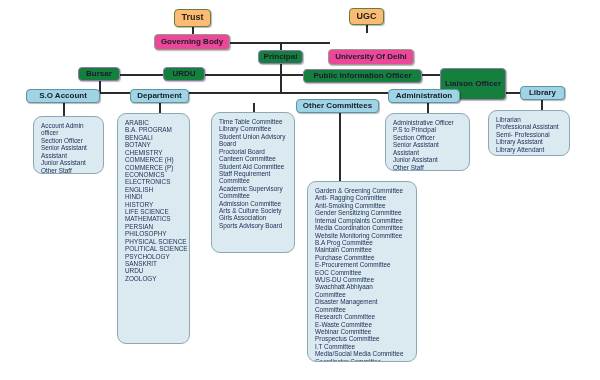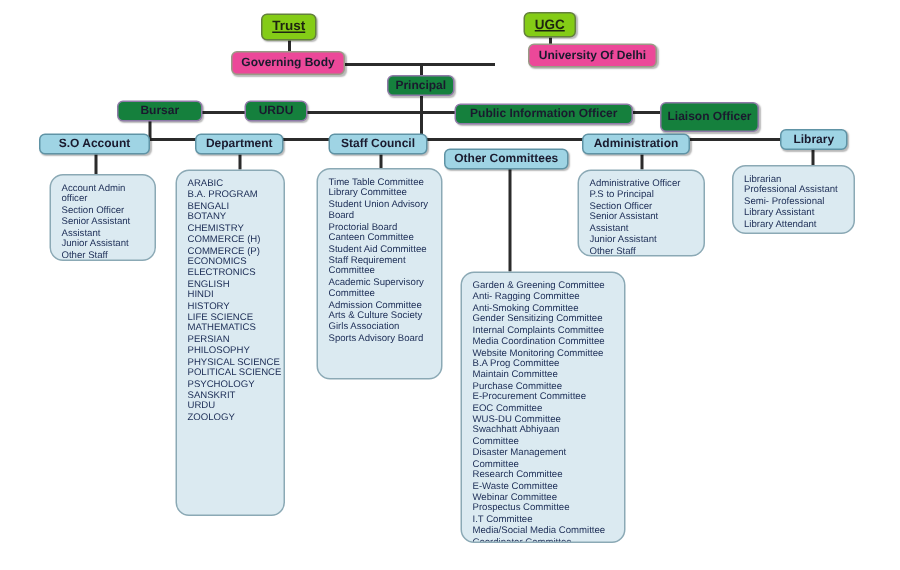--- a/index.html
+++ b/index.html
@@ -25,21 +25,21 @@
     display:flex;
     align-items:center;
     justify-content:center;
     font-weight:bold;
     color:#1a1a2e;
     text-align:center;
     line-height:1.05;
     box-shadow:1px 1px 1px rgba(0,0,0,.28);
     white-space:nowrap;
   }
-  .n-green{background:#84cc16;border-color:#63803b;color:#1d2410;text-decoration:underline;}
+  .n-green{background:#fdba74;border-color:#63803b;color:#1d2410;}
   .n-cream{background:#ec4899;border-color:#9a9a86;}
   .n-purple{background:#15803d;border-color:#8f7aa8;}
   .n-blue{background:#9fd4e4;border-color:#5f93a5;}
 
   
   .panel{
     position:absolute;
     box-sizing:border-box;
     background:#dbeaf1;
     border:1px solid #8ba9b5;
@@ -84,37 +84,36 @@
   <div class="ln lnv" style="left:339px;top:103px;height:78px;"></div>
   <div class="ln lnv" style="left:427px;top:103px;height:10px;"></div>
   <div class="ln lnv" style="left:541px;top:100px;height:10px;"></div>
 
   <div class="node n-green" style="left:174px;top:9px;width:37px;height:18px;font-size:9px;">Trust</div>
 
   <div class="node n-green" style="left:349px;top:8px;width:35px;height:17px;font-size:9px;">UGC</div>
 
   <div class="node n-cream" style="left:154px;top:34px;width:76px;height:16px;font-size:8px;">Governing Body</div>
 
-  <div class="node n-cream" style="left:328px;top:29px;width:86px;height:16px;font-size:8px;margin-left:24px;">University Of Delhi</div>
+  <div class="node n-cream" style="left:328px;top:49px;width:86px;height:16px;font-size:8px;">University Of Delhi</div>
 
   <div class="node n-purple" style="left:258px;top:50px;width:45px;height:14px;font-size:8px;">Principal</div>
 
-  <div class="node n-purple" style="left:78px;top:67px;width:57px;height:14px;font-size:8px;">Bursar</div>
+  <div class="node n-purple" style="left:78px;top:67px;width:42px;height:14px;font-size:8px;">Bursar</div>
 
   <div class="node n-purple" style="left:163px;top:67px;width:42px;height:14px;font-size:8px;">URDU</div>
 
   <div class="node n-purple" style="left:303px;top:69px;width:119px;height:14px;font-size:8px;">Public Information Officer</div>
 
-  <div class="node n-purple" style="left:440px;top:68px;width:66px;height:20px;font-size:8px;">Liaison Officer</div>
+  <div class="node n-purple" style="left:440px;top:68px;width:66px;height:32px;font-size:8px;">Liaison Officer</div>
 
   <div class="node n-blue" style="left:26px;top:89px;width:74px;height:14px;font-size:8px;">S.O Account</div>
 
   <div class="node n-blue" style="left:130px;top:89px;width:59px;height:14px;font-size:8px;">Department</div>
 
-  <div class="node n-blue" style="left:219px;top:89px;width:66px;height:14px;font-size:8px;">Staff Council</div>
 
   <div class="node n-blue" style="left:296px;top:99px;width:83px;height:14px;font-size:8px;">Other Committees</div>
 
   <div class="node n-blue" style="left:388px;top:89px;width:72px;height:14px;font-size:8px;">Administration</div>
 
   <div class="node n-blue" style="left:520px;top:86px;width:45px;height:14px;font-size:8px;">Library</div>
 
   <div class="panel" style="left:33px;top:116px;width:71px;height:58px;font-size:6.4px;">
       <div>Account Admin</div>
       <div>officer</div>

